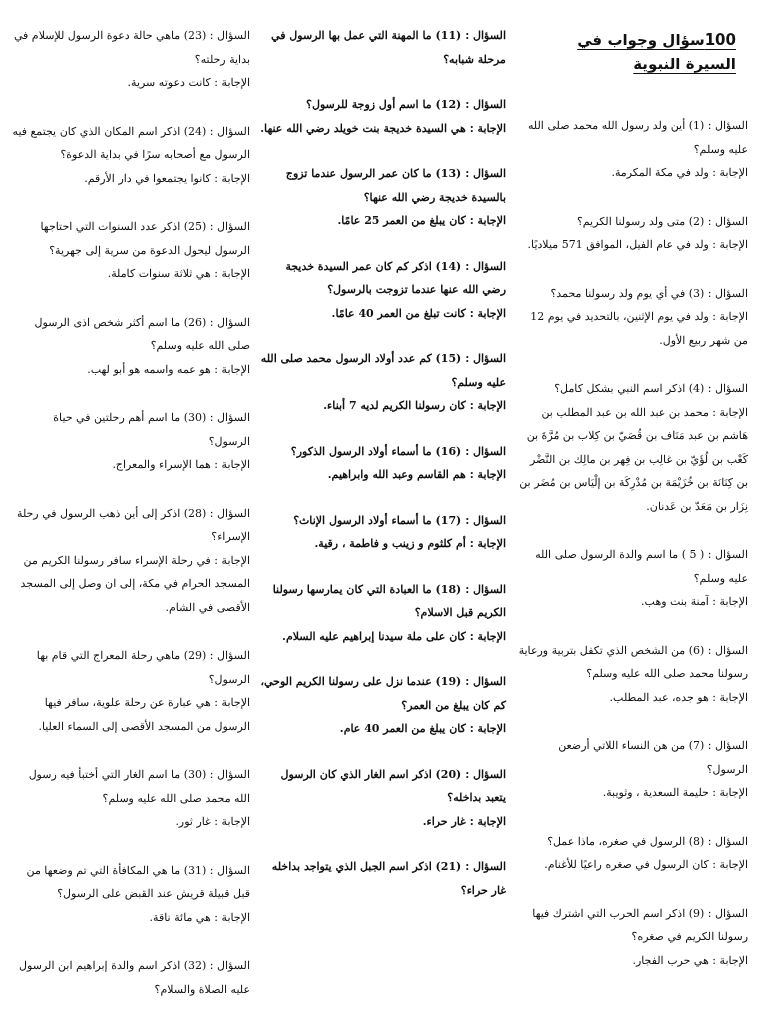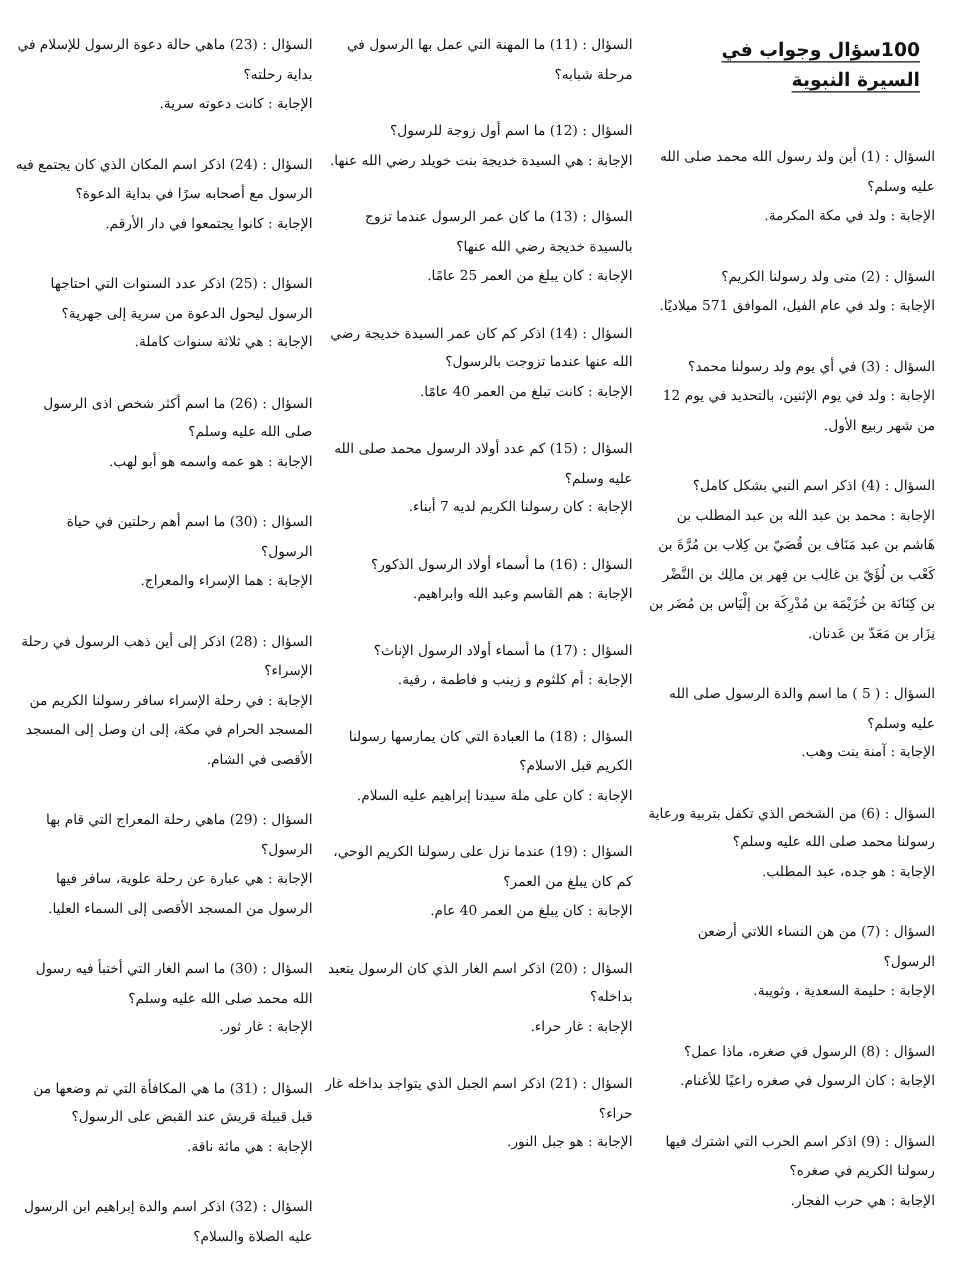--- a/index.html
+++ b/index.html
@@ -43,21 +43,21 @@
     margin: 4px 12px 38px 0;
     width: 190px;
   }
   .qa {
     font-size: 11px;
     line-height: 23.5px;
     margin-bottom: 25px;
   }
   .qa p { margin: 0; }
   .qa .q-label, .qa .a-label { white-space: nowrap; }
-  .col-middle .qa { margin-bottom: 22px; }
+  .col-middle .qa { margin-bottom: 22px; font-weight: bold; }
   .col-left .qa { margin-bottom: 25px; }
 </style>
 </head>
 <body>
 
 <div class="page">
 
   <div class="col col-right">
     <div class="doc-title">100سؤال وجواب في السيرة النبوية</div>
     <div class="qa-list">
@@ -297,24 +297,20 @@
       <span class="a-body">غار حراء.</span>
     </p>
   </div>
 
   <div class="qa">
     <p>
       <span class="q-label">السؤال :</span>
       <span class="q-num">(21)</span>
       <span class="q-body">اذكر اسم الجبل الذي يتواجد بداخله غار حراء؟</span>
     </p>
-    <p>
-      <span class="a-label">الإجابة :</span>
-      <span class="a-body">هو جبل النور.</span>
-    </p>
   </div>
 
 </div>
   </div>
 
   <div class="col col-left">
     <div class="qa-list">
   <div class="qa">
     <p>
       <span class="q-label">السؤال :</span>

